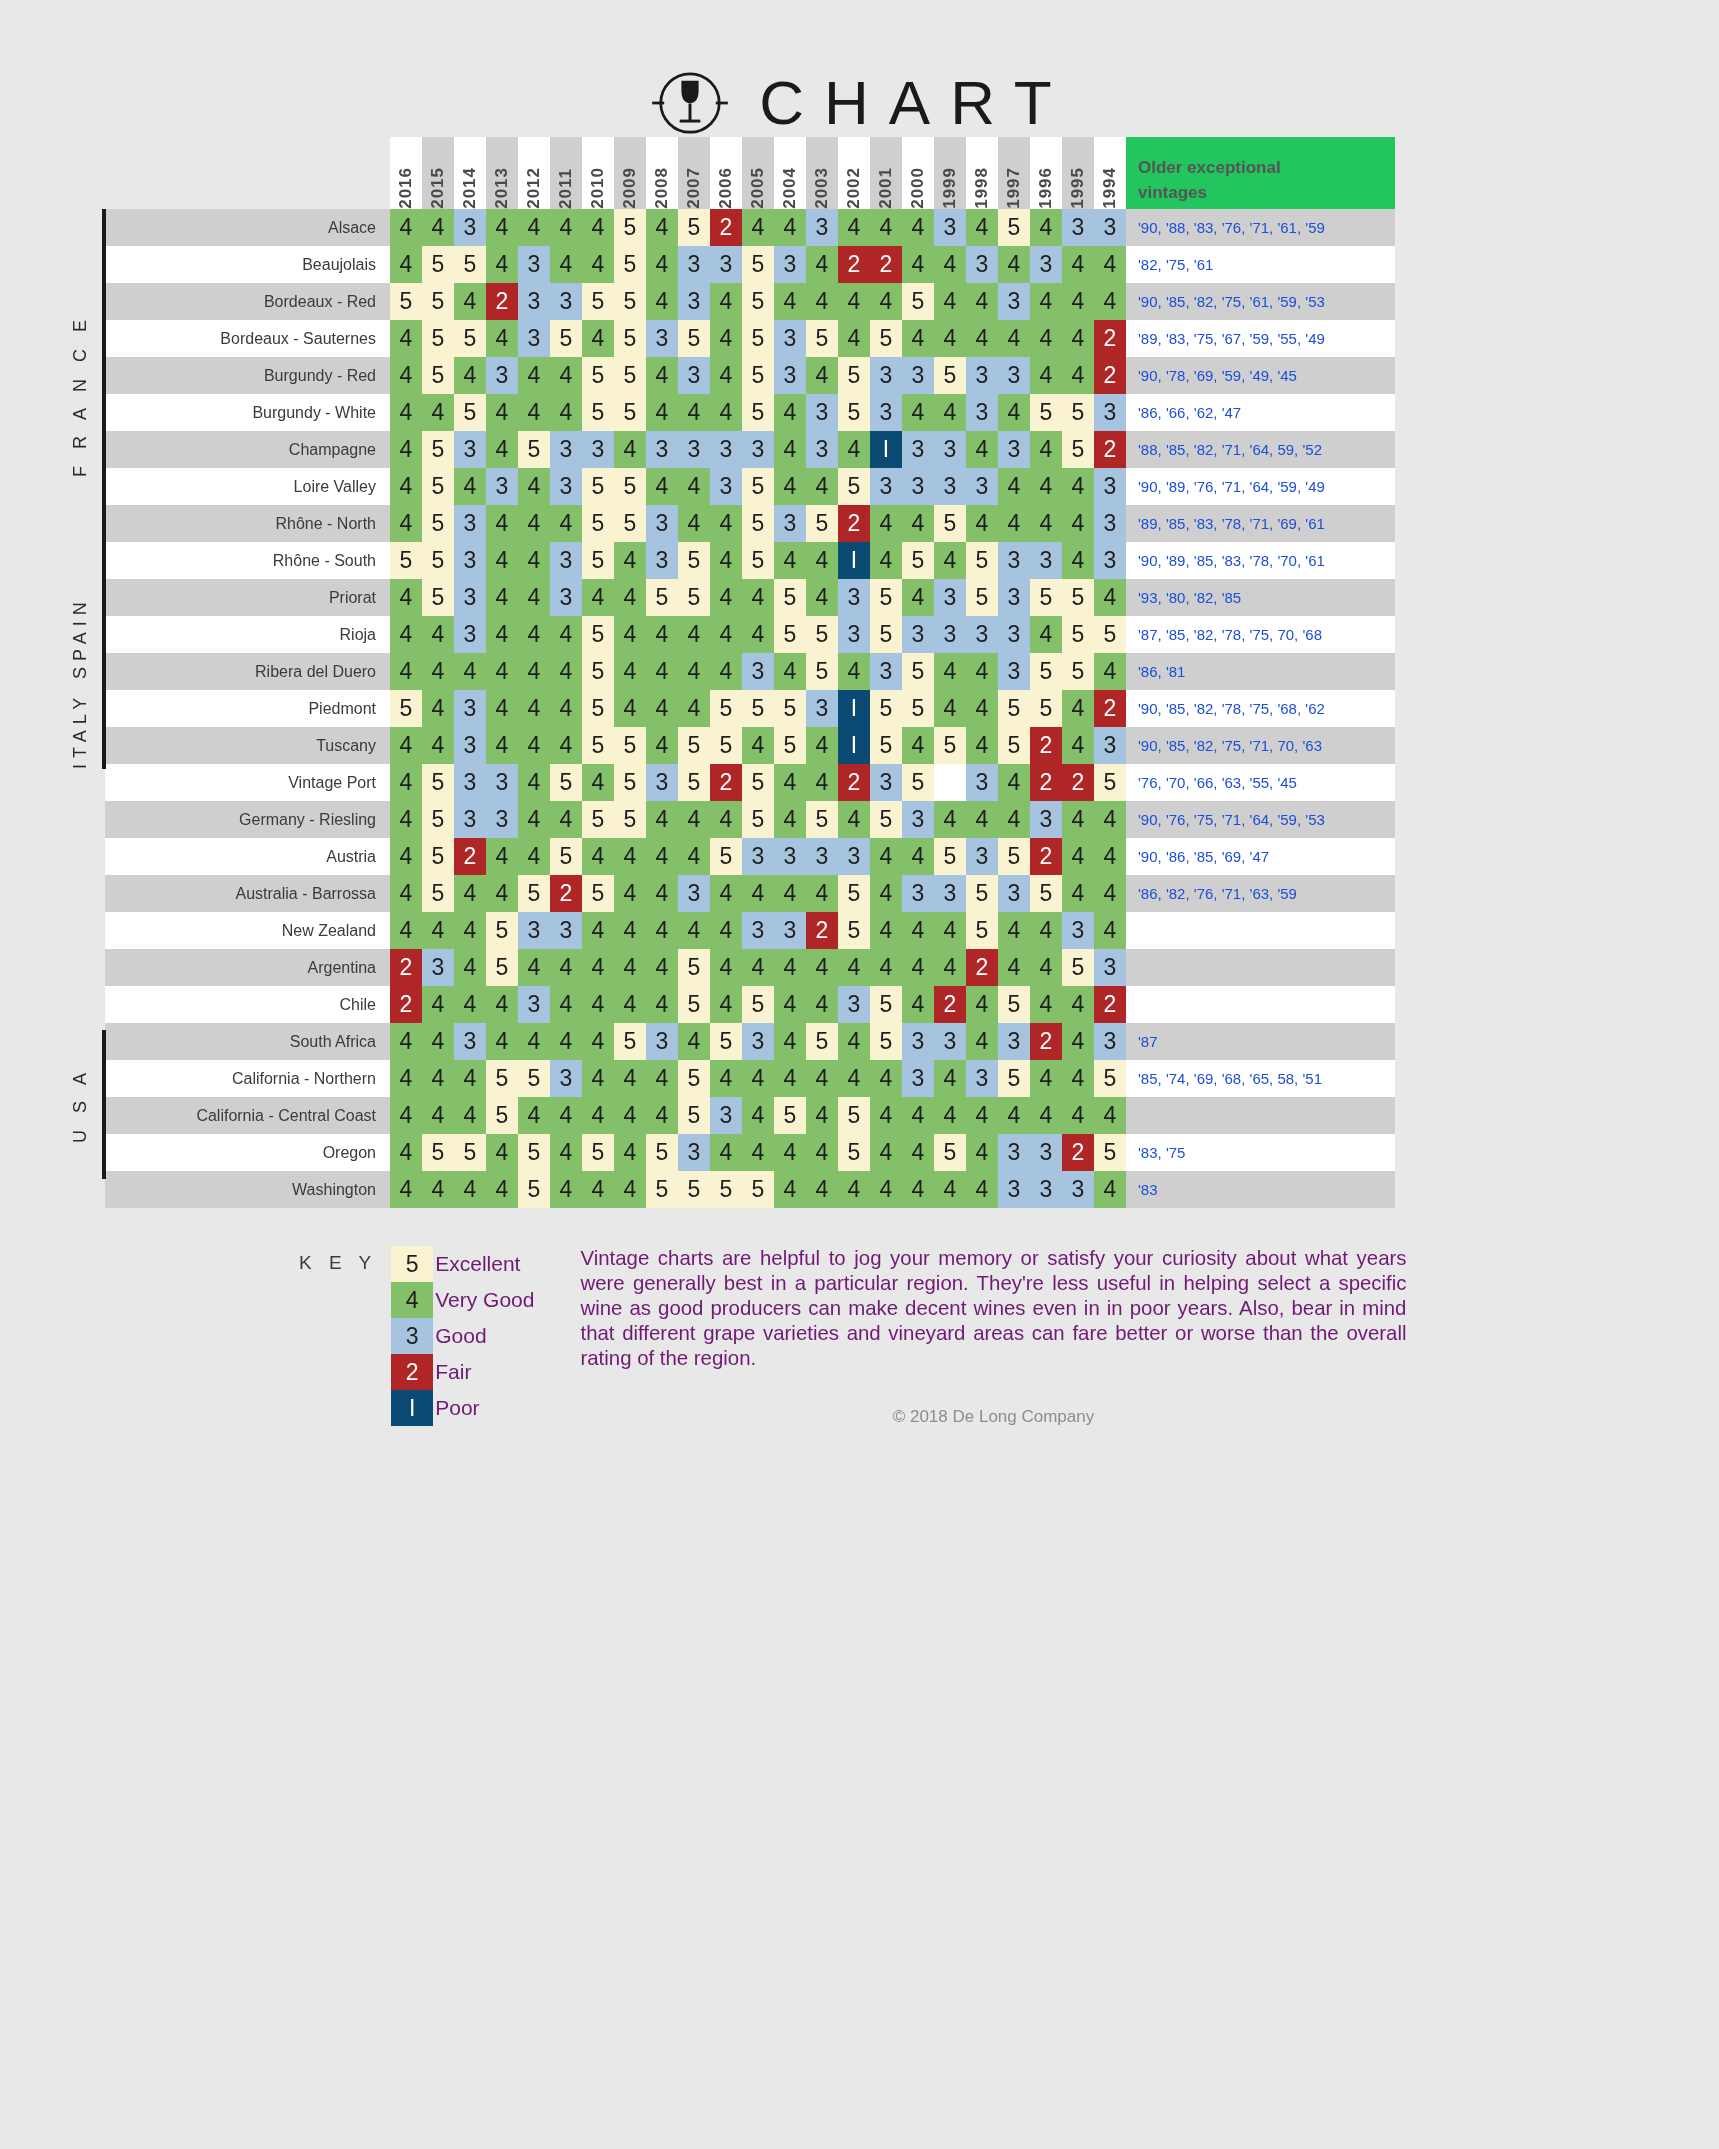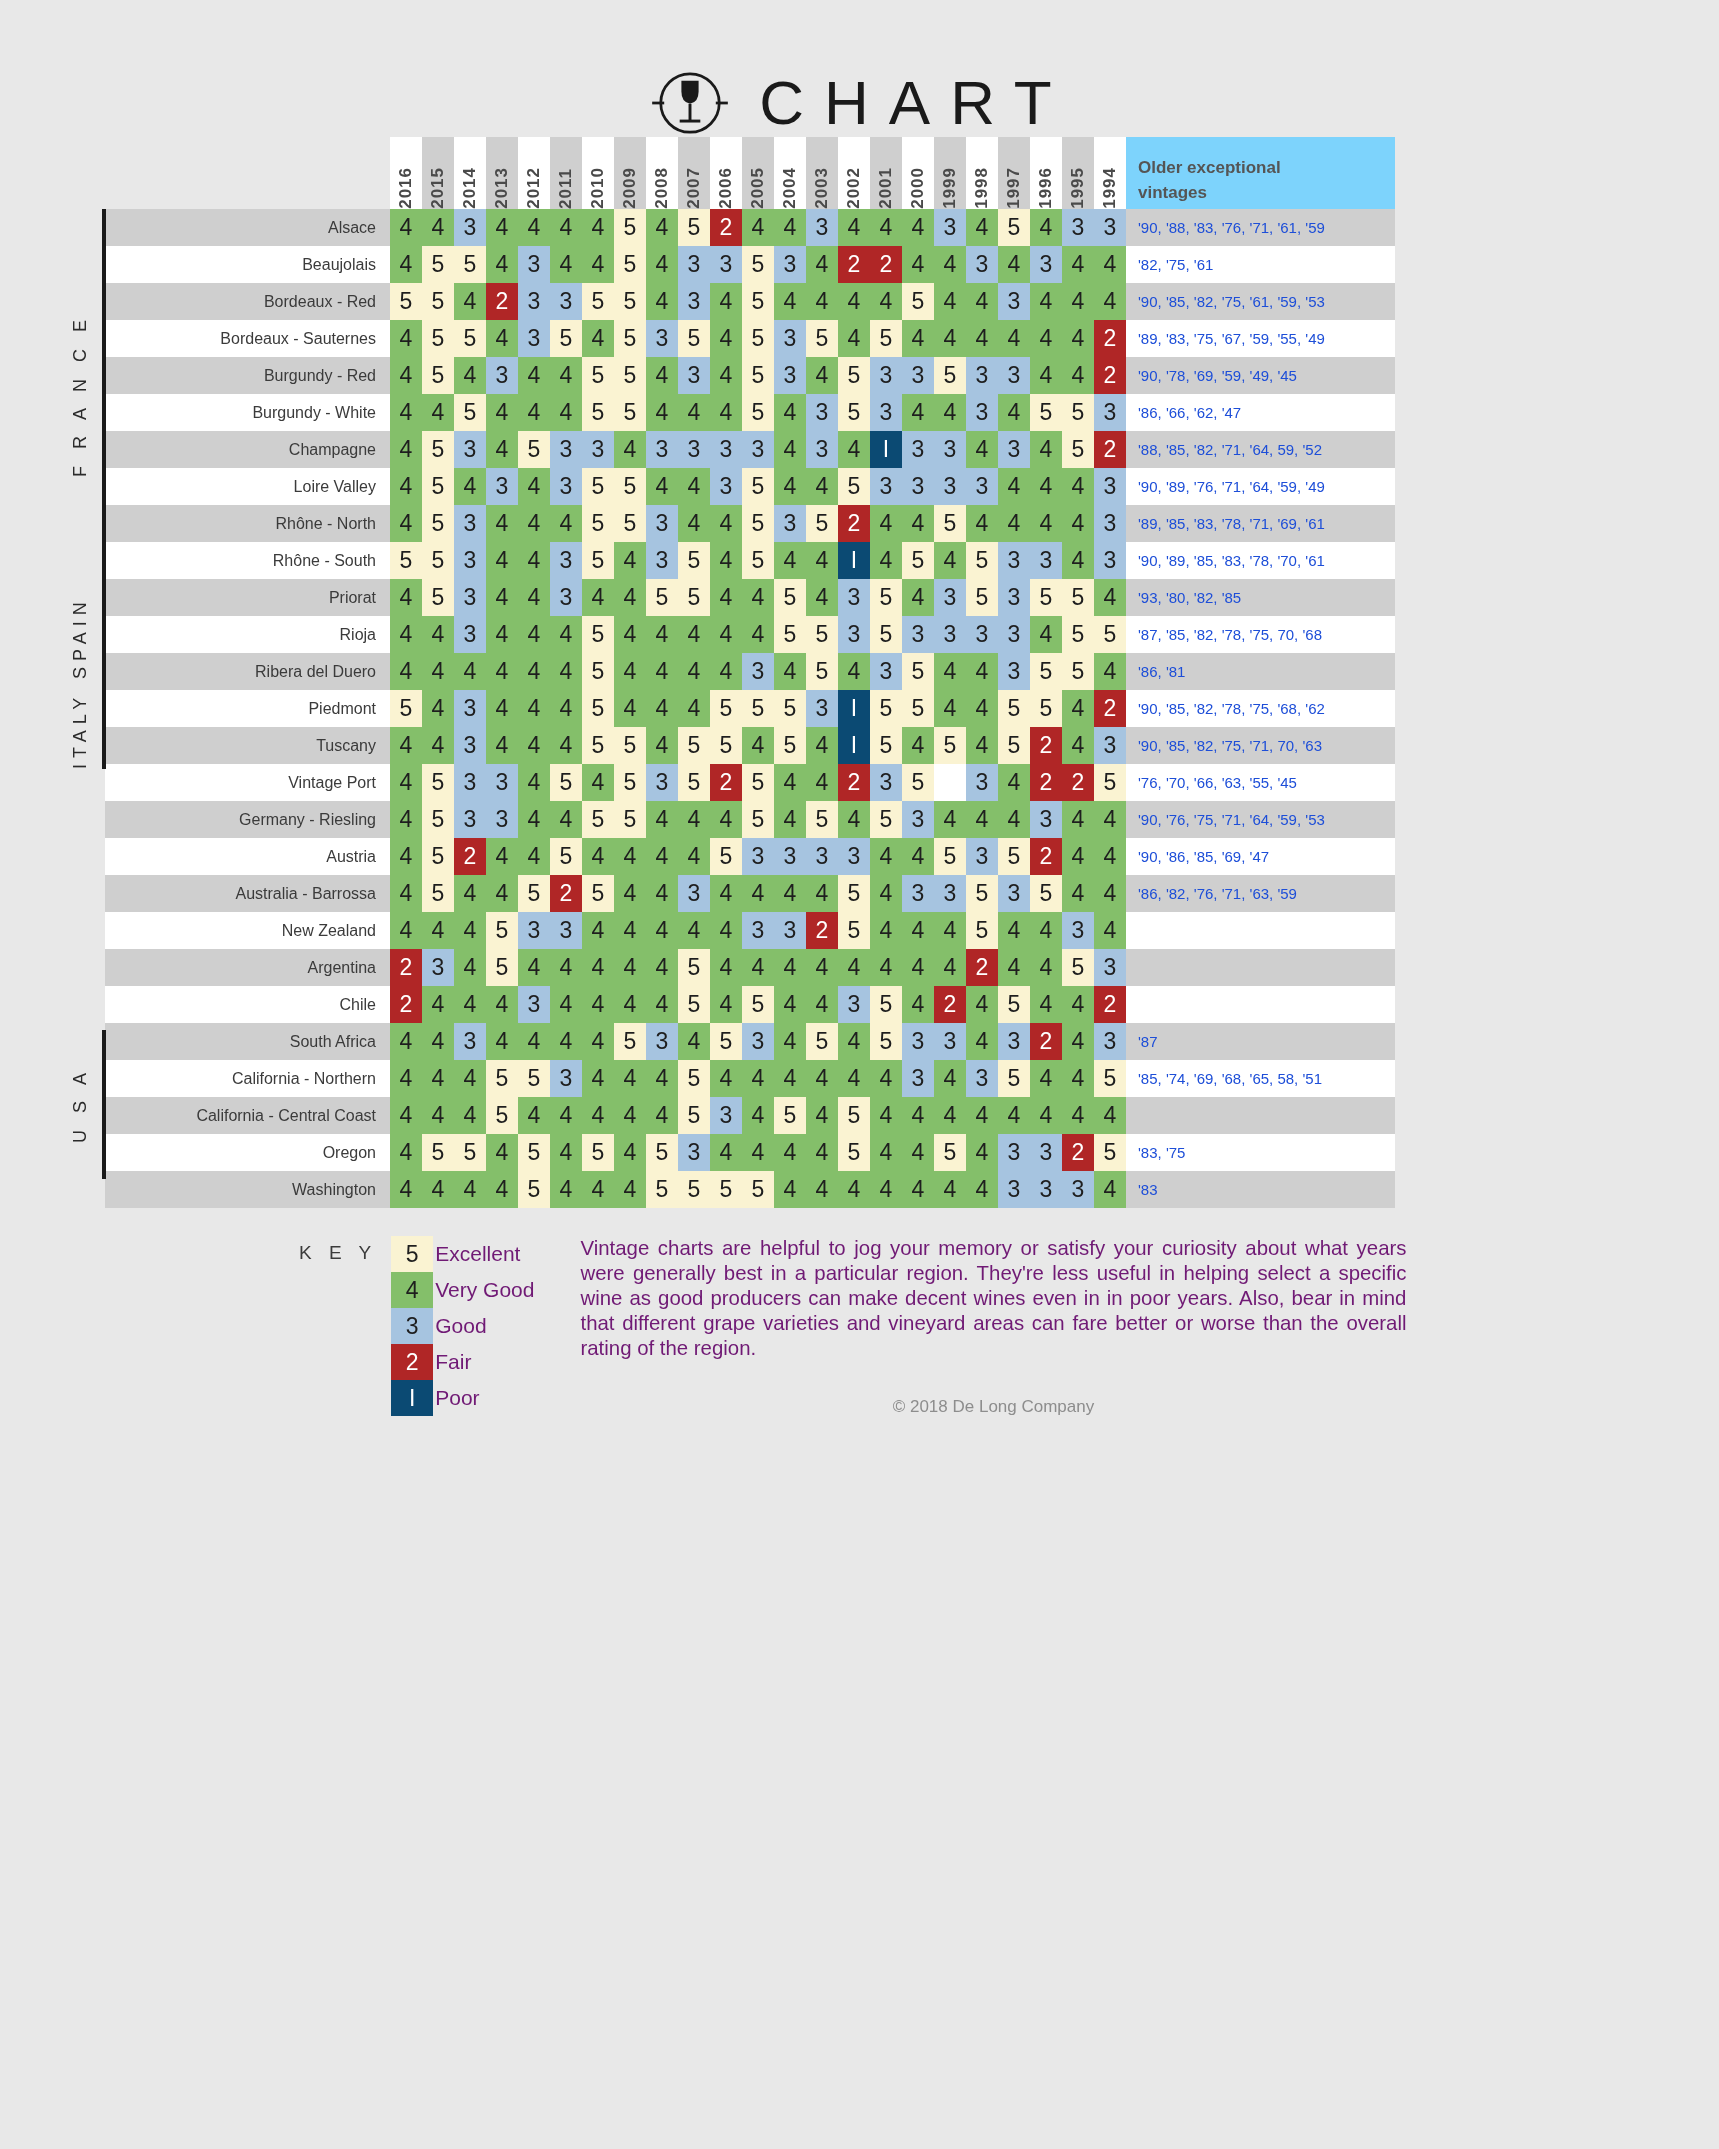--- a/index.html
+++ b/index.html
@@ -74,21 +74,21 @@
     white-space: nowrap;
   }
   .older-head {
     vertical-align: bottom;
     text-align: left;
     padding-left: 12px !important;
     padding-bottom: 4px !important;
     font-size: 17px;
     color: #555;
     line-height: 25px;
-    background: #7dd3fc;
+    background: #22c55e;
   }
   .blank-head { background: #e8e8e8; }
 
   
   tr.row-a td.lab, tr.row-a td.older { background: #cfcfcf; }
   tr.row-b td.lab, tr.row-b td.older { background: #ffffff; }
 
   td.lab {
     text-align: right;
     padding-right: 14px !important;
@@ -153,21 +153,21 @@
     display: block;
     position: absolute;
     left: -4px;
     top: 0;
     height: 100%;
     line-height: 44px;
   }
 
   
   .footer {
-    margin-top: 28px;
+    margin-top: 38px;
     padding-left: 299px;
     display: flex;
     gap: 46px;
     align-items: flex-start;
   }
   .key-block { display: flex; align-items: flex-start; gap: 14px; }
   .key-title {
     font-size: 19px;
     letter-spacing: 6px;
     color: #3b3b3b;

